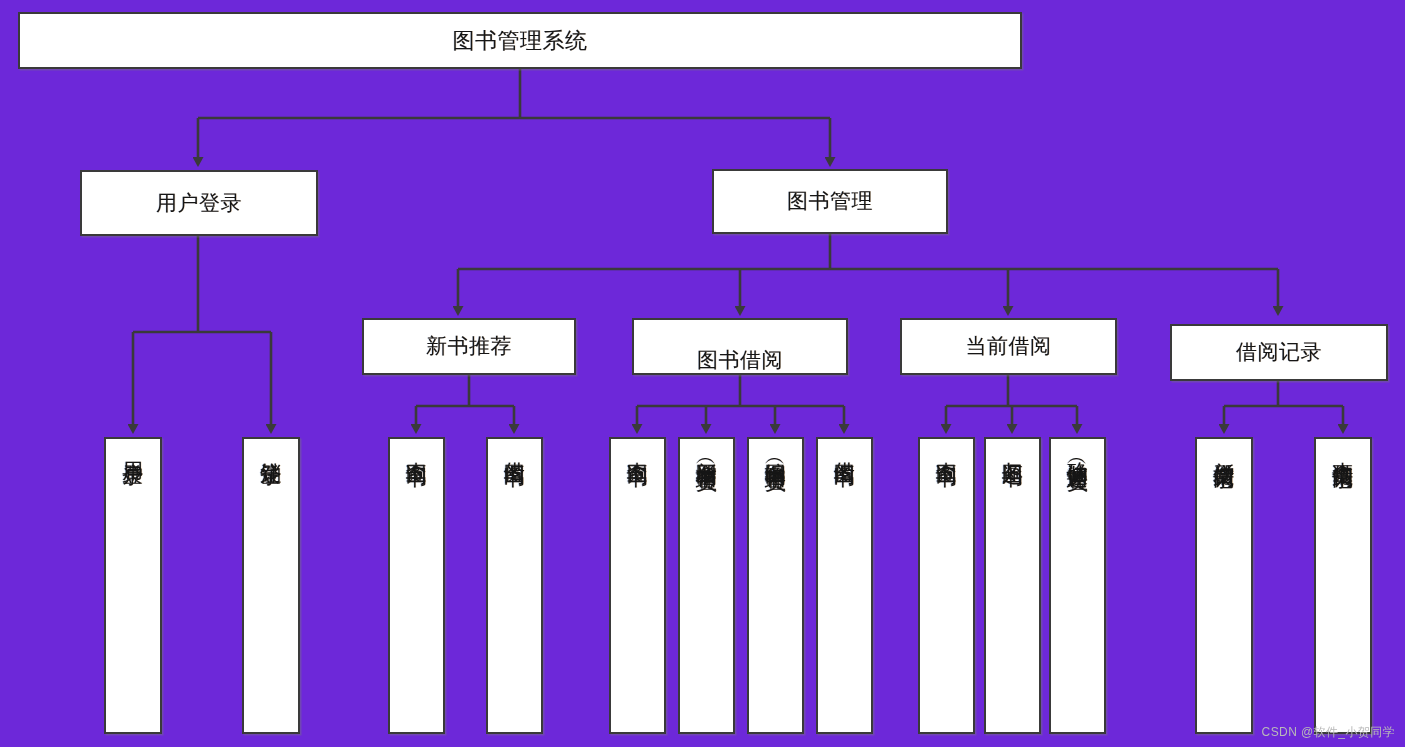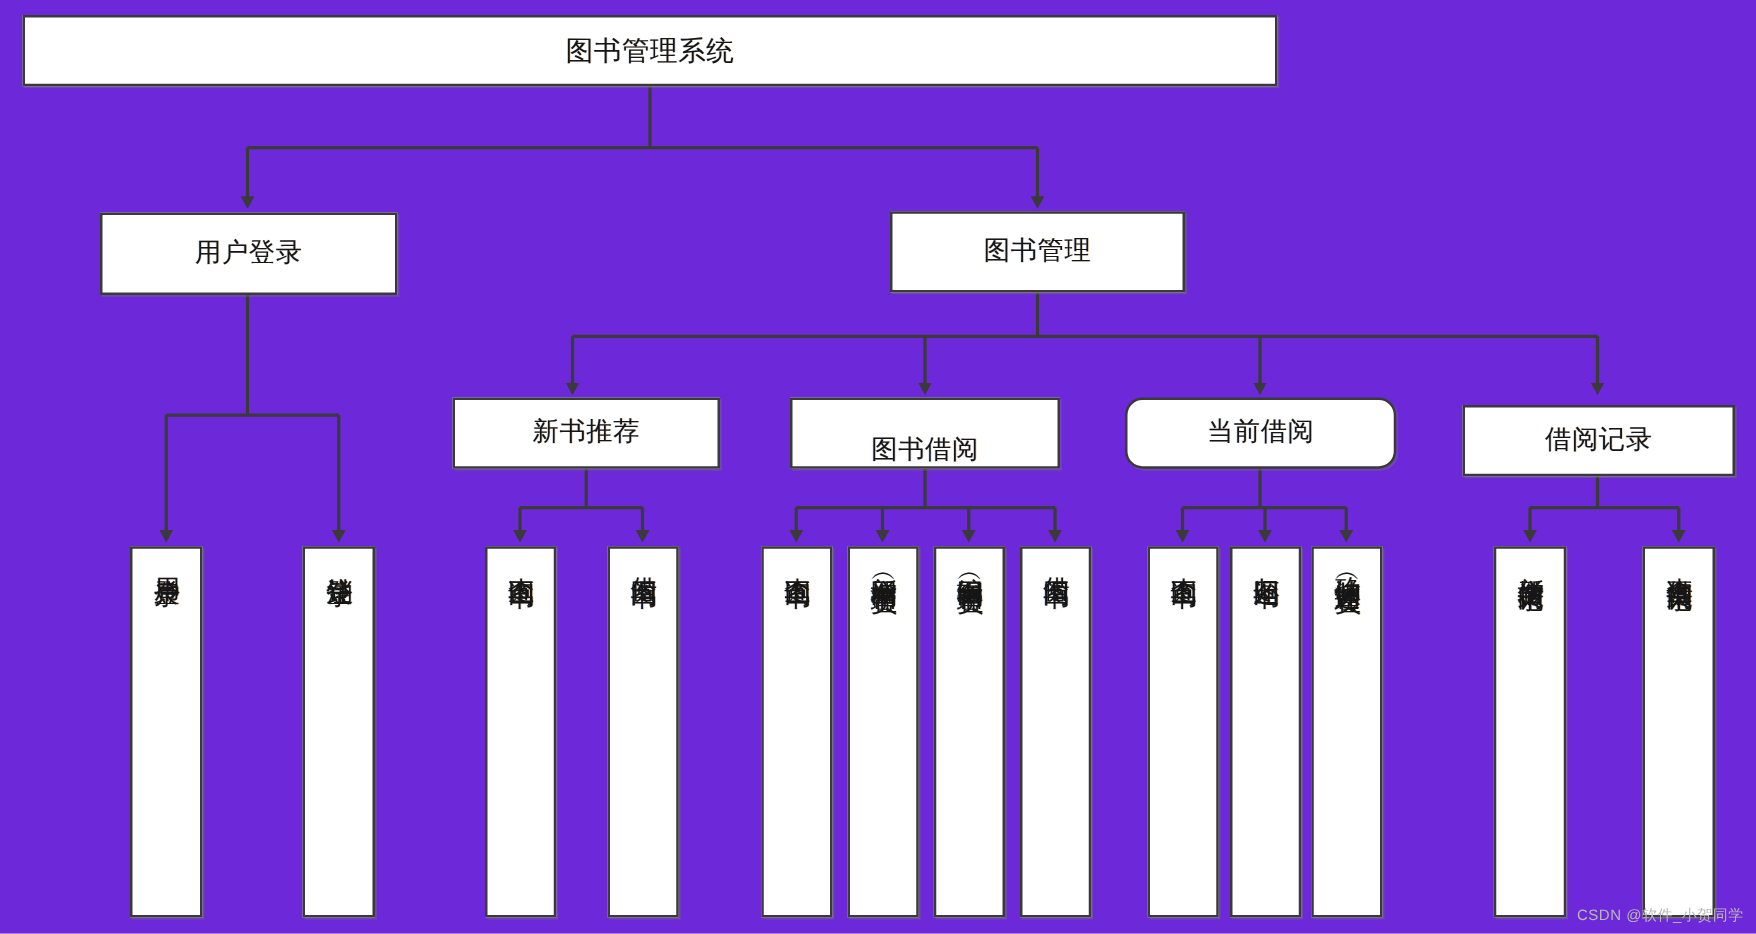--- a/index.html
+++ b/index.html
@@ -137,21 +137,21 @@
   <div class="node level2" style="left:712px; top:169px; width:236px; height:65px;text-align:right;">
     <span class="node-label">图书管理</span>
   </div>
 
   <div class="node level3" style="left:362px; top:318px; width:214px; height:57px;">
     <span class="node-label">新书推荐</span>
   </div>
   <div class="node level3" style="left:632px; top:318px; width:216px; height:57px;align-items:flex-end;">
     <span class="node-label">图书借阅</span>
   </div>
-  <div class="node level3" style="left:900px; top:318px; width:217px; height:57px;border-radius:14px;">
+  <div class="node level3" style="left:900px; top:318px; width:217px; height:57px;">
     <span class="node-label">当前借阅</span>
   </div>
   <div class="node level3" style="left:1170px; top:324px; width:218px; height:57px;">
     <span class="node-label">借阅记录</span>
   </div>
 
   <div class="node leaf" style="left:104px; top:437px; width:58px; height:297px;">
     <span class="node-label">用户登录</span>
   </div>
   <div class="node leaf" style="left:242px; top:437px; width:58px; height:297px;">

